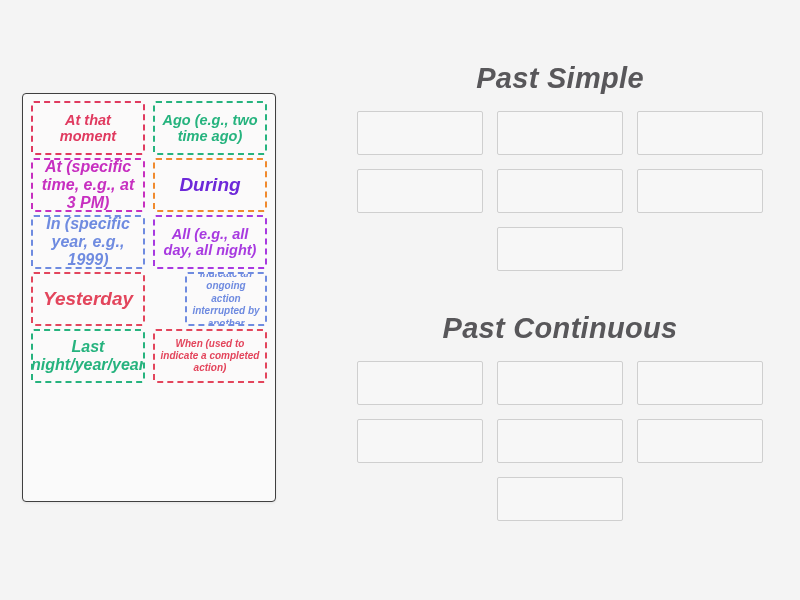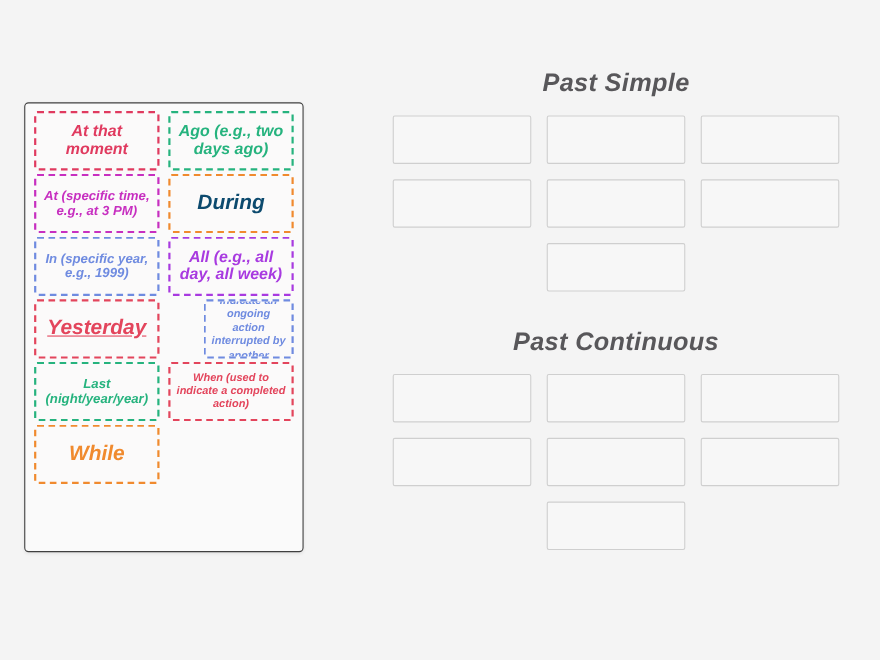--- a/index.html
+++ b/index.html
@@ -51,36 +51,36 @@
     box-sizing: border-box;
     padding: 2px 4px;
     font-style: italic;
     font-weight: bold;
     line-height: 1.12;
     cursor: move;
     overflow: hidden;
   }
   .tile.size-lg   { font-size: 19px; }
   .tile.size-md   { font-size: 14.5px; }
-  .tile.size-sm   { font-size: 12px; }
+  .tile.size-sm   { font-size: 16px; }
   .tile.size-xs   { font-size: 10px; line-height: 1.25; margin-left: 32px; }
   .tile.size-xxs  { font-size: 10px; line-height: 1.2; }
 
   
   .category {
     position: absolute;
     left: 340px;
     width: 440px;
   }
   #category-past-simple     { top: 62px; }
-  #category-past-continuous { top: 297px; }
+  #category-past-continuous { top: 312px; }
 
   .category-title {
     text-align: center;
-    font-size: 23px;
+    font-size: 29px;
     font-style: italic;
     font-weight: bold;
     color: #58575a;
     margin: 0 0 16px 0;
     letter-spacing: 0.3px;
   }
   .dropzone-grid {
     display: grid;
     grid-template-columns: repeat(3, 126px);
     justify-content: center;
@@ -100,39 +100,38 @@
 </style>
 </head>
 <body>
 
 <div id="tiles-card">
   <div id="tiles-grid">
 
     <div class="tile size-md" style="border-color: rgb(224, 58, 95); color: rgb(224, 58, 95);">At that moment</div>
 
 
-    <div class="tile size-md" style="border-color: rgb(38, 179, 126); color: rgb(38, 179, 126);">Ago (e.g., two days ago)</div>
+    <div class="tile size-md" style="border-color: rgb(38, 179, 126); color: rgb(38, 179, 126);">Ago (e.g., two time ago)</div>
 
     <div class="tile size-sm" style="border-color: rgb(199, 47, 192); color: rgb(199, 47, 192);">At (specific time, e.g., at 3 PM)</div>
 
-    <div class="tile size-lg" style="border-color: rgb(240, 138, 46); color: #0c4a6e;">During</div>
+    <div class="tile size-lg" style="border-color: rgb(240, 138, 46); color: #6d28d9;">During</div>
 
     <div class="tile size-sm" style="border-color: rgb(111, 139, 224); color: rgb(111, 139, 224);">In (specific year, e.g., 1999)</div>
 
-    <div class="tile size-md" style="border-color: rgb(168, 58, 224); color: rgb(168, 58, 224);">All (e.g., all day, all week)</div>
+    <div class="tile size-md" style="border-color: rgb(168, 58, 224); color: rgb(168, 58, 224);">All (e.g., all day, all night)</div>
 
-    <div class="tile size-lg" style="border-color: rgb(227, 69, 92); color: rgb(227, 69, 92); text-decoration: underline;">Yesterday</div>
+    <div class="tile size-lg" style="border-color: rgb(227, 69, 92); color: rgb(227, 69, 92);">Yesterday</div>
 
     <div class="tile size-xs" style="border-color: rgb(111, 139, 224); color: rgb(111, 139, 224);">When (used to indicate an ongoing action interrupted by another action)</div>
 
     <div class="tile size-sm" style="border-color: rgb(38, 179, 126); color: rgb(38, 179, 126);">Last (night/year/year)</div>
 
     <div class="tile size-xxs" style="border-color: rgb(227, 69, 92); color: rgb(227, 69, 92);">When (used to indicate a completed action)</div>
 
-    <div class="tile size-lg" style="border-color: rgb(240, 138, 46); color: rgb(240, 138, 46);">While</div>
 
 
 
   </div>
 </div>
 
 <div class="category" id="category-past-simple">
   <div class="category-title">Past Simple</div>
   <div class="dropzone-grid">
     <div class="dropzone"></div>

